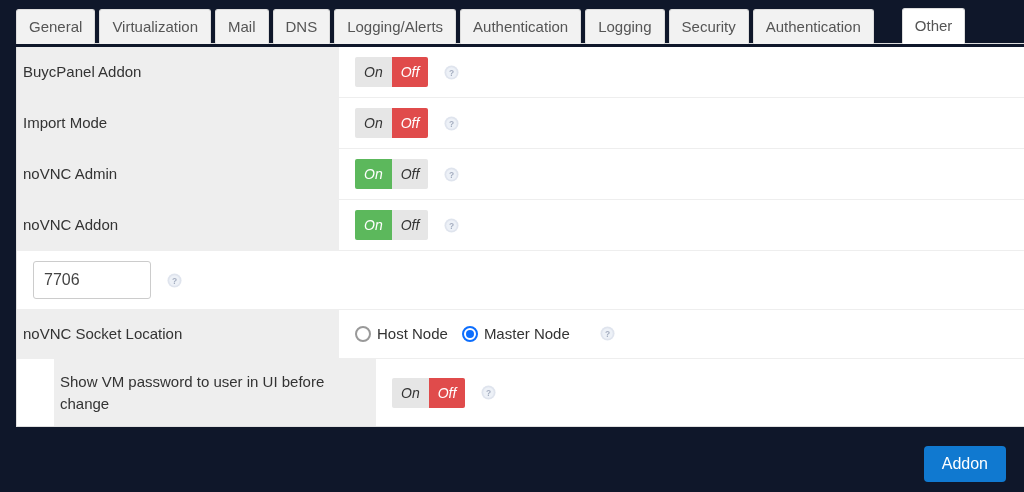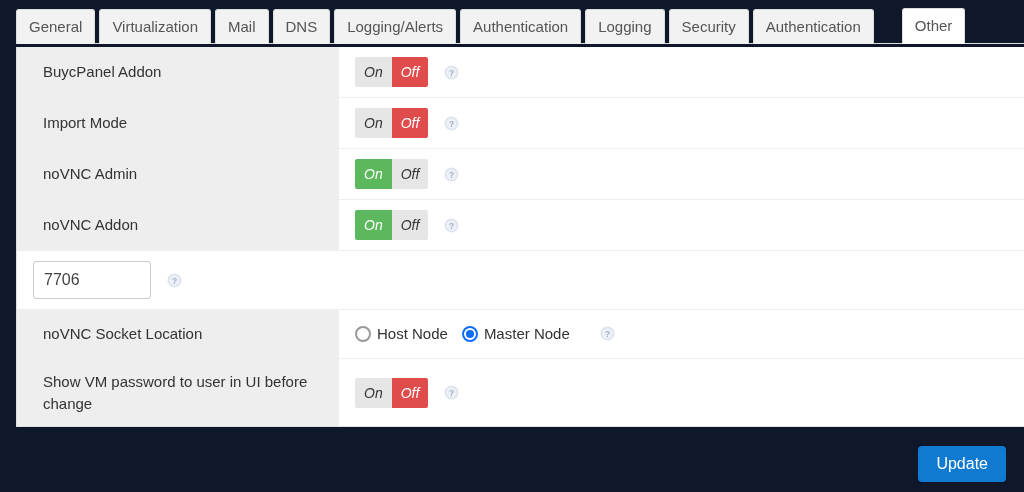--- a/index.html
+++ b/index.html
@@ -79,27 +79,27 @@
   }
   .row:first-child { border-top: none; }
 
   .cell-label {
     width: 322px;
     min-width: 322px;
     background: #eeeeee;
     color: #333333;
     font-size: 15px;
     line-height: 1.45;
-    padding: 13px 0 13px 26px;
+    padding: 13px 0 13px 6px;
     box-sizing: border-box;
     display: flex;
     align-items: center;
   }
 
-  .row.two-line .cell-label { padding-top: 12px; padding-bottom: 12px; }
+  .row.two-line .cell-label { padding-top: 12px; padding-bottom: 12px; margin-left: 37px; }
 
   .cell-value {
     flex: 1;
     background: #ffffff;
     padding: 10px 0 10px 16px;
     box-sizing: border-box;
     display: flex;
     align-items: center;
   }
 
@@ -315,15 +315,15 @@
           </div>
           <svg viewBox="0 0 16 16" class="help-icon">
             <circle cx="8" cy="8" r="7.5" fill="#c6cfe0"></circle>
             <circle cx="8" cy="8" r="5.6" fill="#dfe6f2"></circle>
             <text x="8" y="11.4" text-anchor="middle" font-size="9" font-weight="bold" fill="#5a6b8c" font-family="Liberation Sans, sans-serif">?</text>
           </svg>
         </div>
       </div>
     </div>
 
-  <button class="update-btn">Update</button>
+  <button class="update-btn">Addon</button>
 
 </div>
 
 </body></html>

